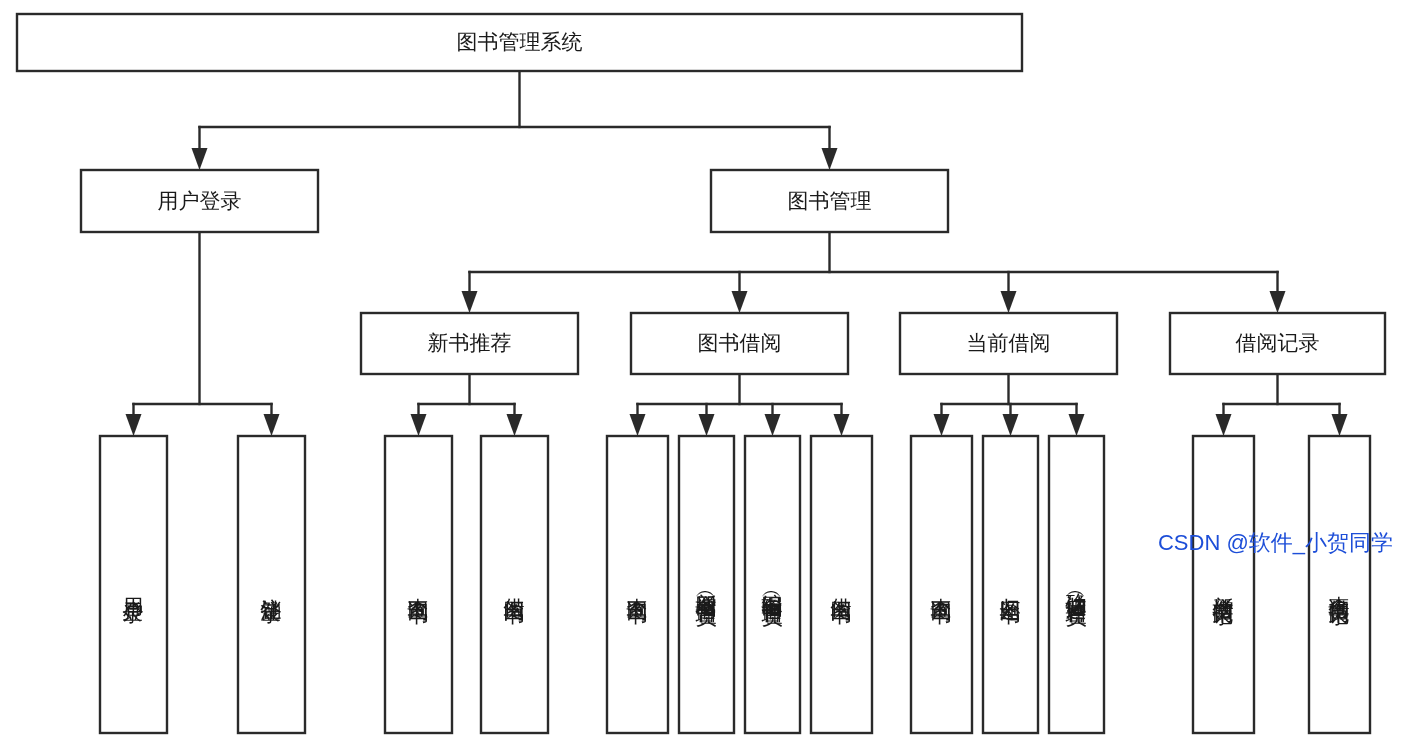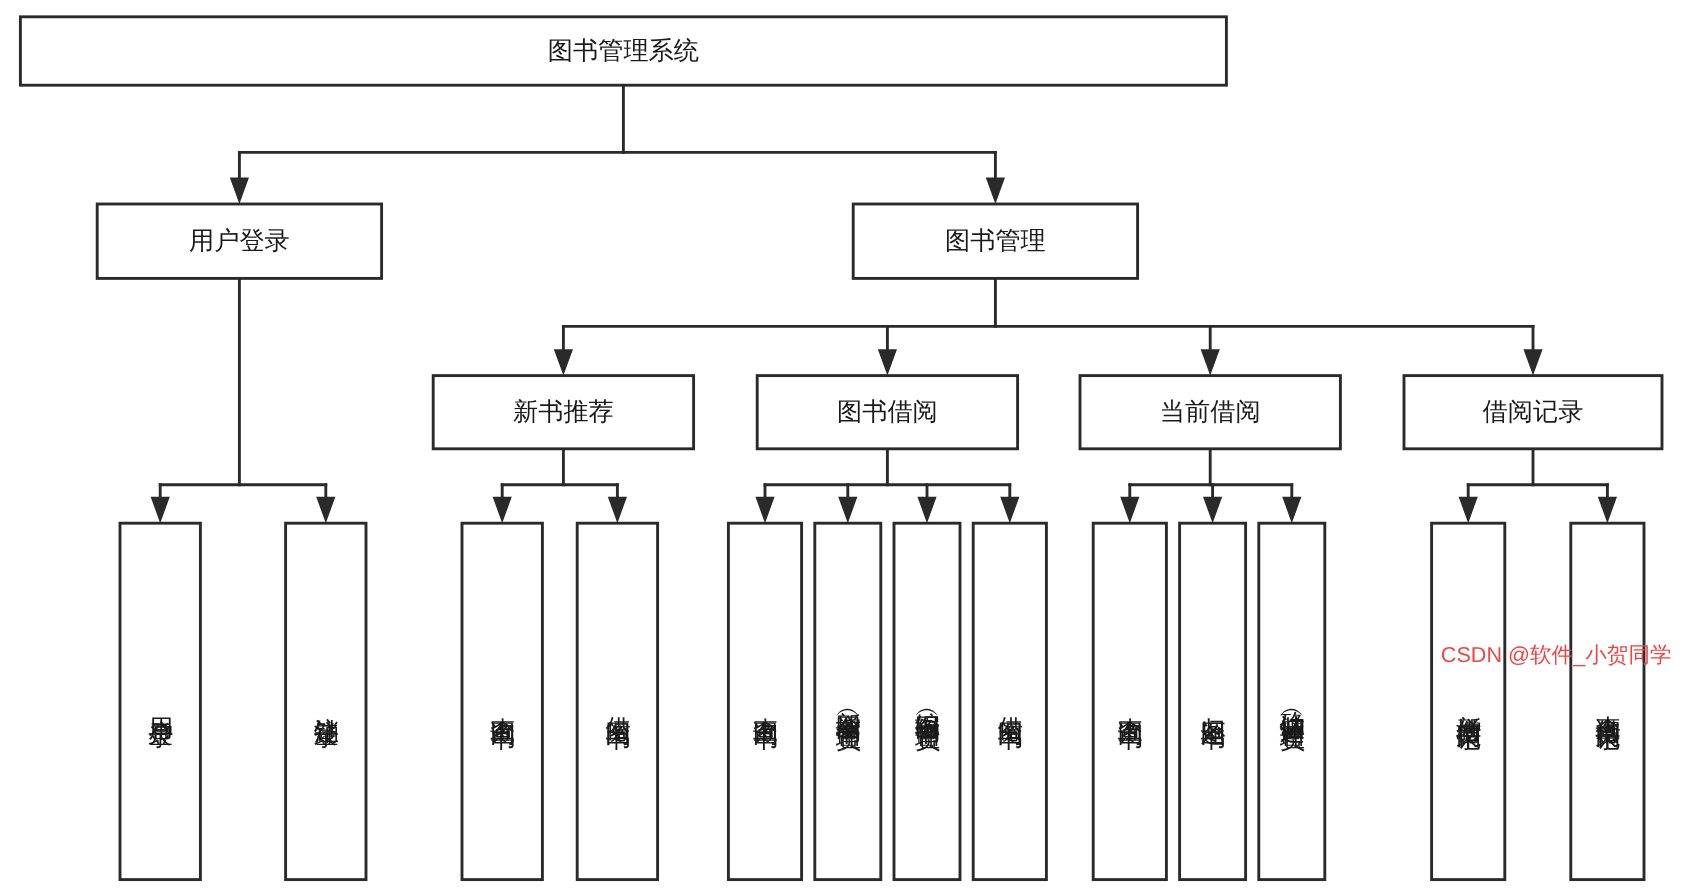--- a/index.html
+++ b/index.html
@@ -64,22 +64,22 @@
     color: #1a1a1a;
     letter-spacing: 2px;
     line-height: 1;
     white-space: nowrap;
   }
   .watermark {
     position: absolute;
     right: 12px;
     bottom: 6px;
     font-family: "Liberation Sans", "DejaVu Sans", sans-serif;
-    font-size: 18px;
-    color: #ef4444;
+    font-size: 22px;
+    color: #1d4ed8;
     white-space: nowrap;
     pointer-events: none;
   }
 </style>
 </head>
 <body>
 
 <div id="diagram-root">
 
   <svg id="tree-svg" viewBox="0 0 1405 747" preserveAspectRatio="none">

